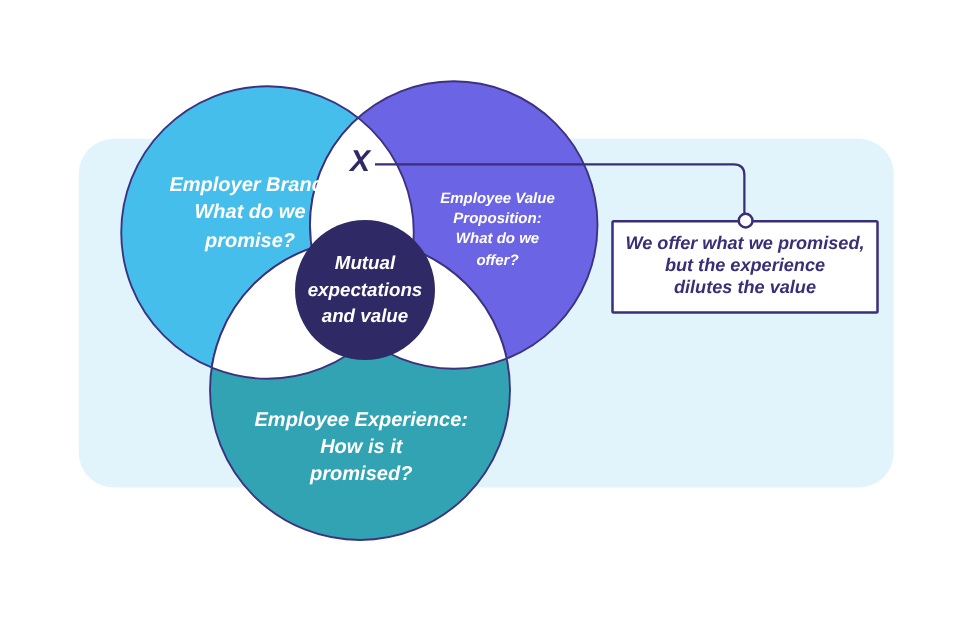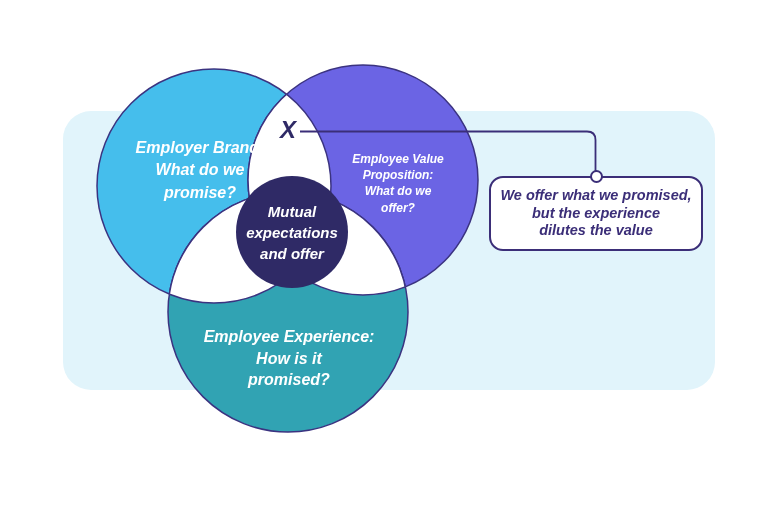--- a/index.html
+++ b/index.html
@@ -38,21 +38,21 @@
     color: #2F2A66;
   }
 
   .callout {
     position: absolute;
     left: 489px; top: 176px;
     width: 214px; height: 75px;
     box-sizing: border-box;
     background: #ffffff;
     border: 2px solid #3B2E78;
-    border-radius: 14px;
+    border-radius: 2px;
     display: flex;
     align-items: center;
     justify-content: center;
     padding: 0 4px;
     text-align: center;
     font-weight: 700;
     font-style: italic;
     font-size: 14.5px;
     line-height: 1.22;
     color: #3B2E78;
@@ -138,21 +138,21 @@
 promise?</div>
   <div class="label lbl-evp">Employee Value
 Proposition:
 What do we
 offer?</div>
   <div class="label lbl-experience">Employee Experience:
 How is it
 promised?</div>
   <div class="label lbl-center">Mutual
 expectations
-and offer</div>
+and value</div>
 
   <div class="x-mark">X</div>
 
   <div class="callout">We offer what we promised,
 but the experience
 dilutes the value</div>
   <div class="connector-dot"></div>
 
   <div class="logo">
     <span class="logo-name">AIHR</span>

